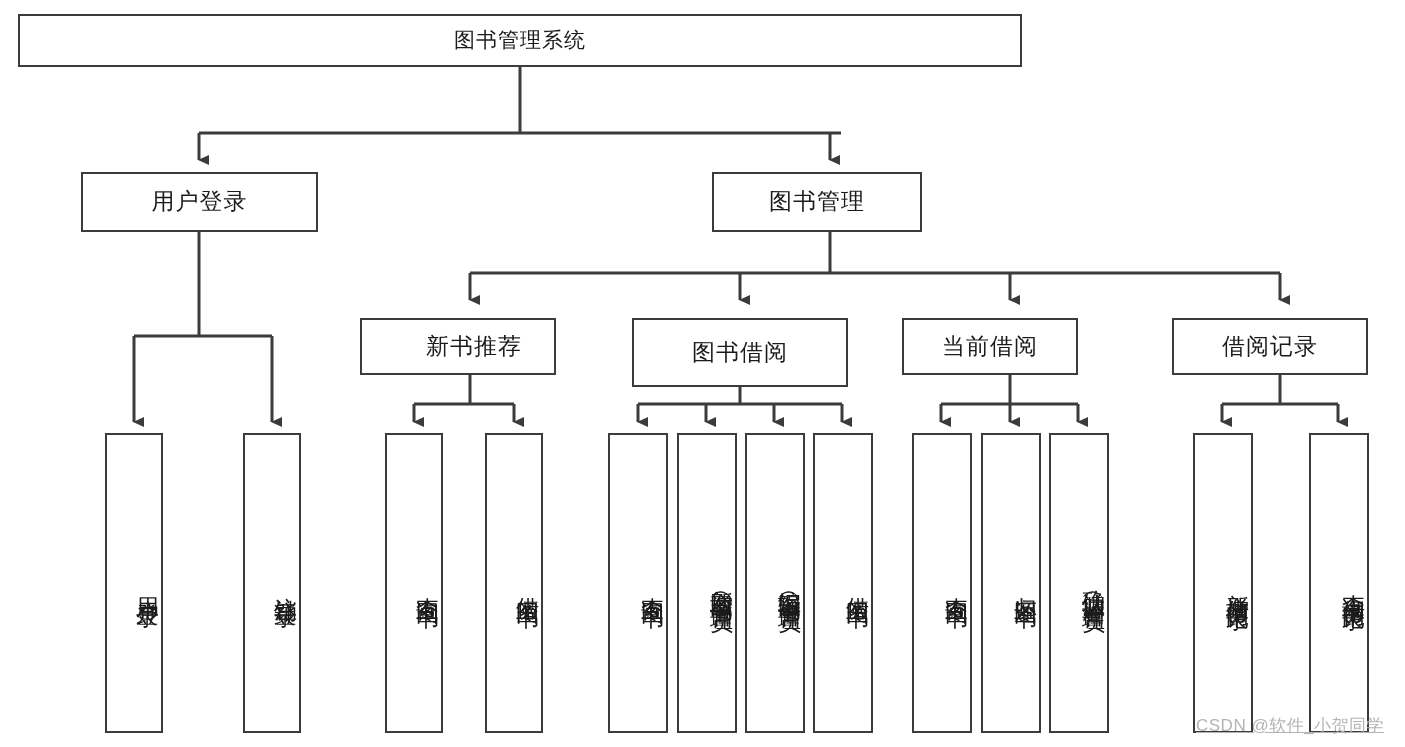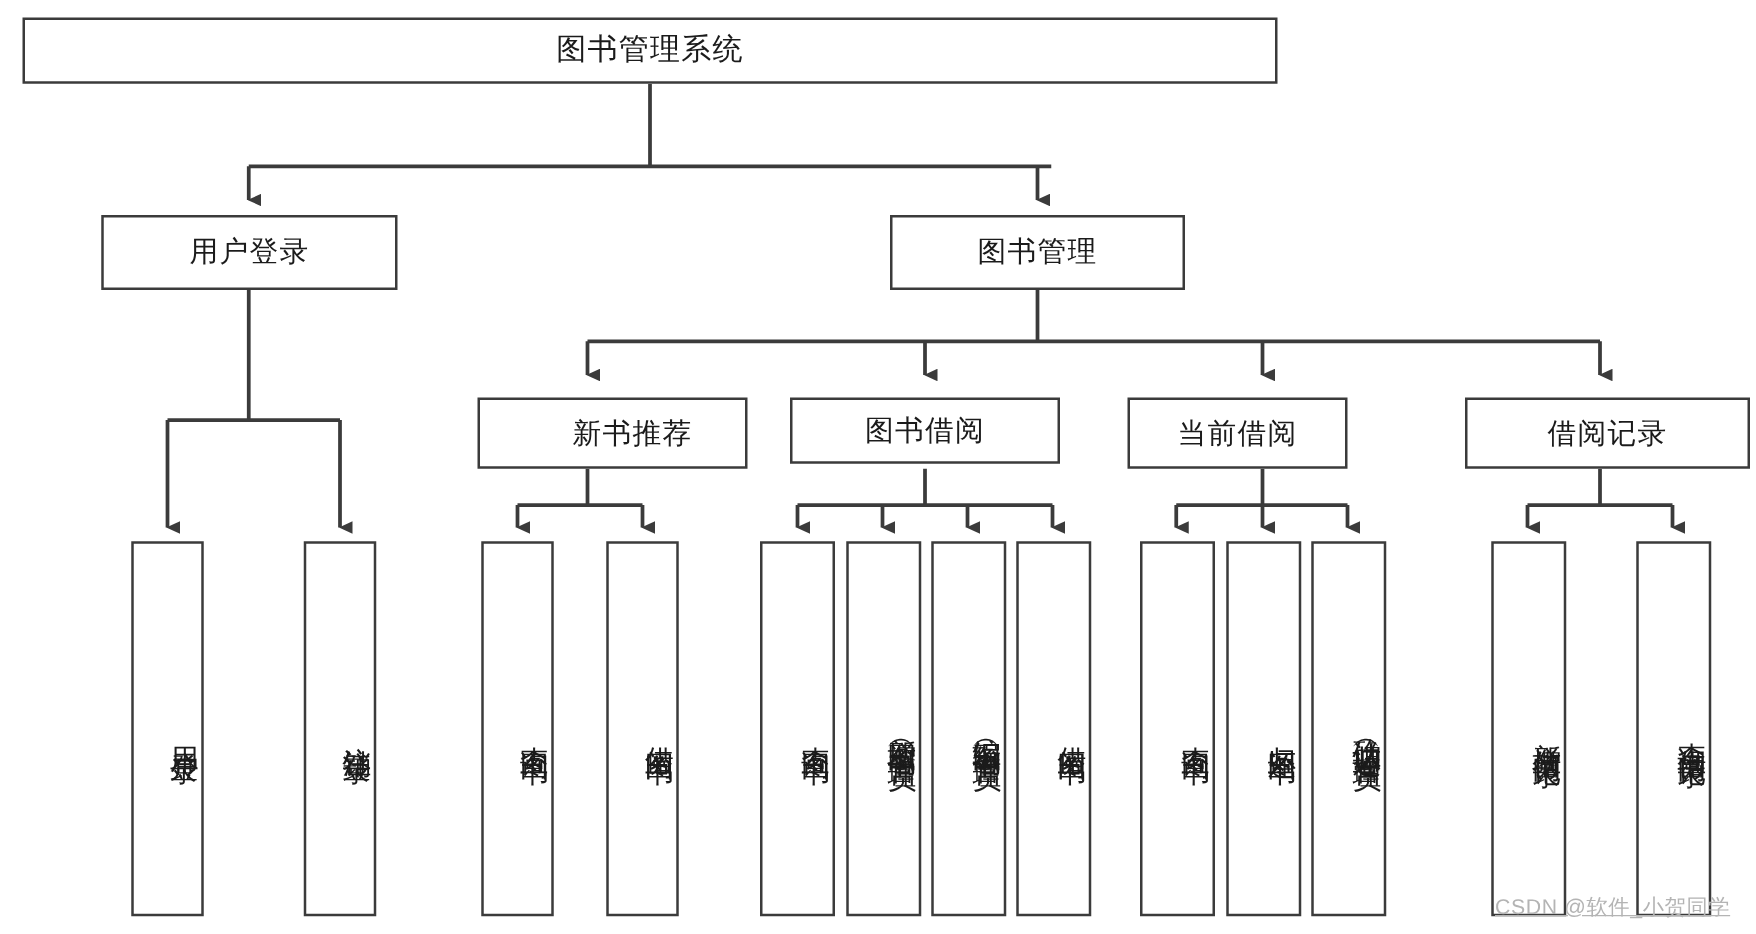--- a/index.html
+++ b/index.html
@@ -43,21 +43,21 @@
   .node.vert {
     writing-mode: vertical-rl;
     text-orientation: upright;
     font-size: 23px;
     letter-spacing: 3px;
     padding: 14px 0 10px 0;
     align-items: flex-start;
     justify-content: center;
   }
   .node.root {
-    font-size: 24px;
+    font-size: 21px;
   }
   .watermark {
     position: absolute;
     font-size: 17px;
     color: #b4b4b4;
     white-space: nowrap;
     letter-spacing: 0.5px;
     text-decoration: underline;
   }
 </style>
@@ -116,34 +116,34 @@
     </g>
   </svg>
 
   <div class="node horiz root" style="left:18px; top:14px; width:1004px; height:53px;">
     <span>图书管理系统</span>
   </div>
 
   <div class="node horiz" style="left:81px; top:172px; width:237px; height:60px;">
     <span>用户登录</span>
   </div>
-  <div class="node horiz" style="left:712px; top:172px; width:236px; height:60px;">
+  <div class="node horiz" style="left:712px; top:172px; width:210px; height:60px;">
     <span>图书管理</span>
   </div>
 
-  <div class="node horiz" style="left:382px; top:318px; width:216px; height:57px;padding-left:32px;">
+  <div class="node horiz" style="left:360px; top:318px; width:196px; height:57px;padding-left:32px;">
     <span>新书推荐</span>
   </div>
-  <div class="node horiz" style="left:632px; top:318px; width:216px; height:53px;">
+  <div class="node horiz" style="left:632px; top:318px; width:216px; height:69px;">
     <span>图书借阅</span>
   </div>
   <div class="node horiz" style="left:902px; top:318px; width:176px; height:57px;">
     <span>当前借阅</span>
   </div>
-  <div class="node horiz" style="left:1172px; top:318px; width:228px; height:57px;">
+  <div class="node horiz" style="left:1172px; top:318px; width:196px; height:57px;">
     <span>借阅记录</span>
   </div>
 
   <div class="node vert" style="left:105px; top:433px; width:58px; height:300px;">
     <span>用户登录</span>
   </div>
   <div class="node vert" style="left:243px; top:433px; width:58px; height:300px;">
     <span>注销登录</span>
   </div>
 

